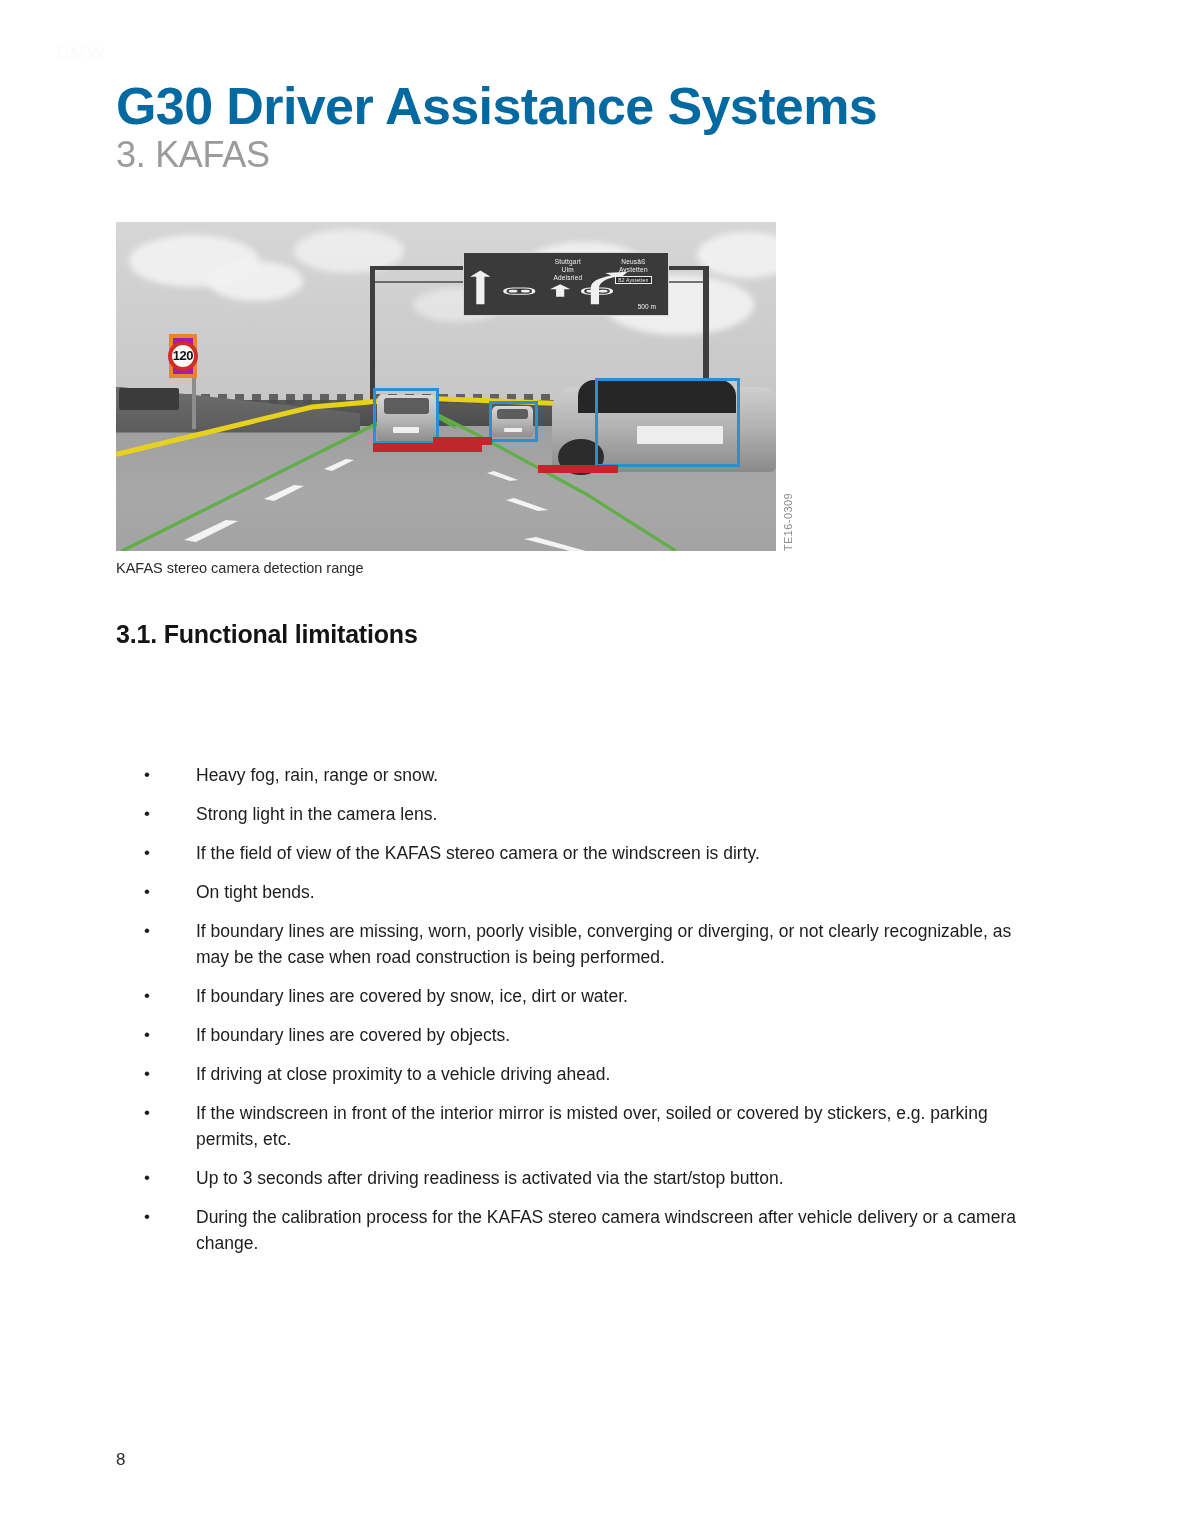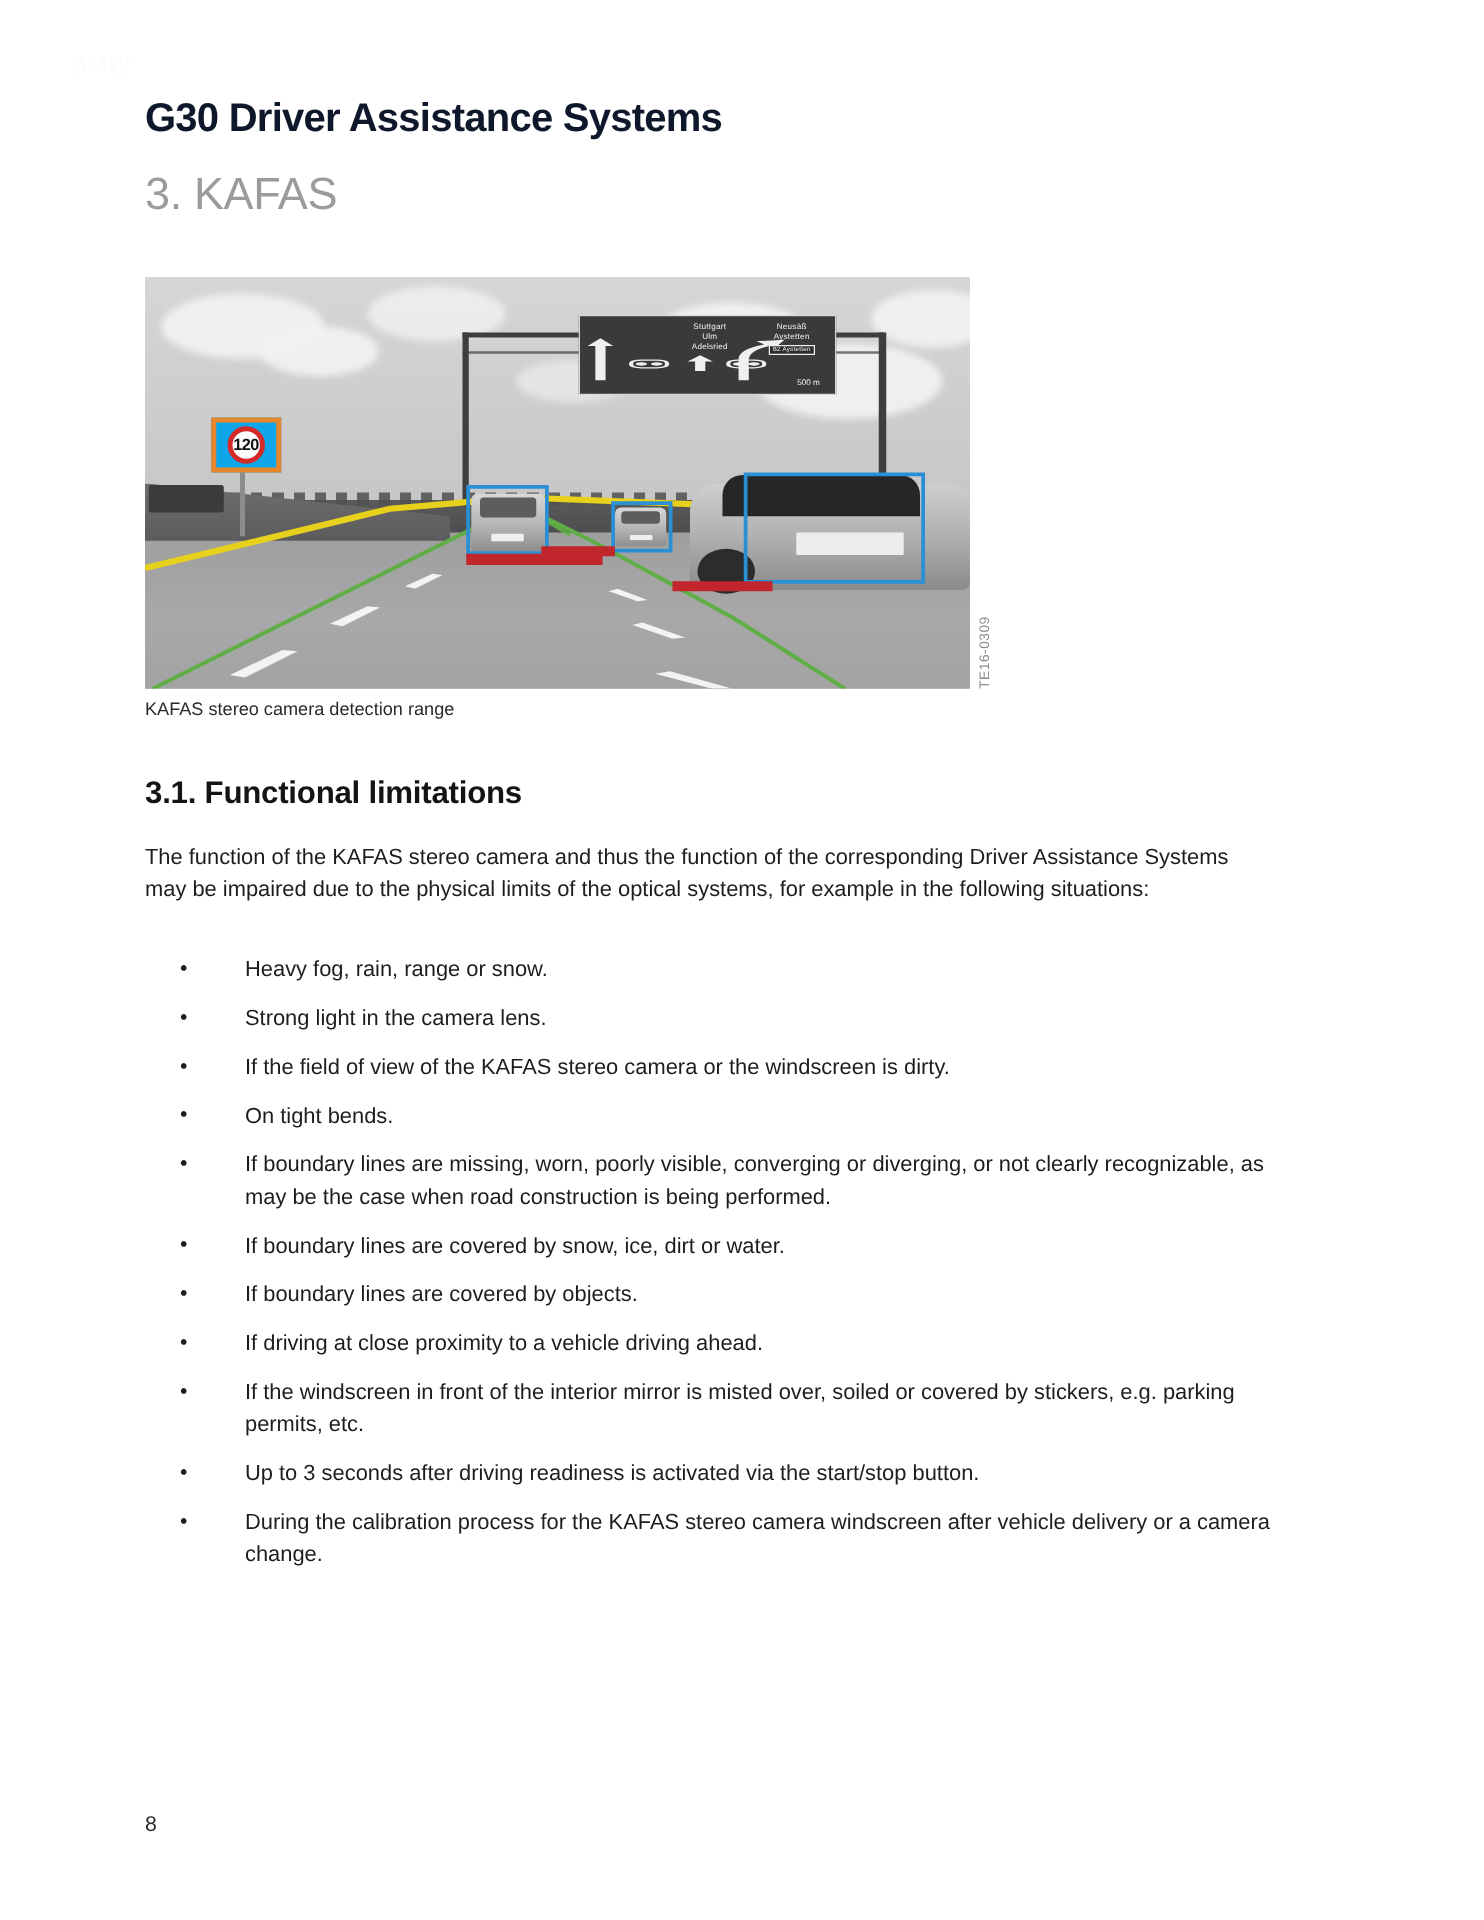--- a/index.html
+++ b/index.html
@@ -32,24 +32,24 @@
     letter-spacing: 0.5px;
     color: #fcfcfc;
     user-select: none;
   }
 
   
   .title-main {
     position: absolute;
     left: 116px;
     top: 76px;
-    font-size: 32px;
+    font-size: 52px;
     font-weight: bold;
     letter-spacing: -0.6px;
-    color: #0f172a;
+    color: #0369a1;
     white-space: nowrap;
   }
   .title-sub {
     position: absolute;
     left: 116px;
     top: 134px;
     font-size: 36px;
     font-weight: normal;
     letter-spacing: -0.3px;
     color: #9b9b9b;
@@ -194,23 +194,23 @@
   .sign-dist {
     position: absolute;
     right: 6%;
     bottom: 7%;
     font-size: 6.5px;
   }
 
   
   .speed-sign {
     position: absolute;
-    width: 56px;
+    width: 28px;
     height: 44px;
-    background: #0ea5e9;
+    background: #a21caf;
     border: 4px solid #e8862a;
     box-sizing: border-box;
   }
   .speed-circle {
     position: absolute;
     left: 50%;
     top: 50%;
     transform: translate(-50%,-50%);
     width: 30px;
     height: 30px;
@@ -457,21 +457,20 @@
       <div class="dist-bar" style="left:64%; top:74%; width:12%; height:2.4%;"></div>
 
     </div>
 
     <div class="fig-code">TE16-0309</div>
   </div>
 
   <div class="fig-caption">KAFAS stereo camera detection range</div>
 
   <div class="section-heading">3.1. Functional limitations</div>
-  <div class="intro">The function of the KAFAS stereo camera and thus the function of the corresponding Driver Assistance Systems may be impaired due to the physical limits of the optical systems, for example in the following situations:</div>
 
   <div class="bullet-list">
     <div class="bullet-item">
       <div class="bullet-dot">•</div>
       <div class="bullet-text">Heavy fog, rain, range or snow.</div>
     </div>
     <div class="bullet-item">
       <div class="bullet-dot">•</div>
       <div class="bullet-text">Strong light in the camera lens.</div>
     </div>

